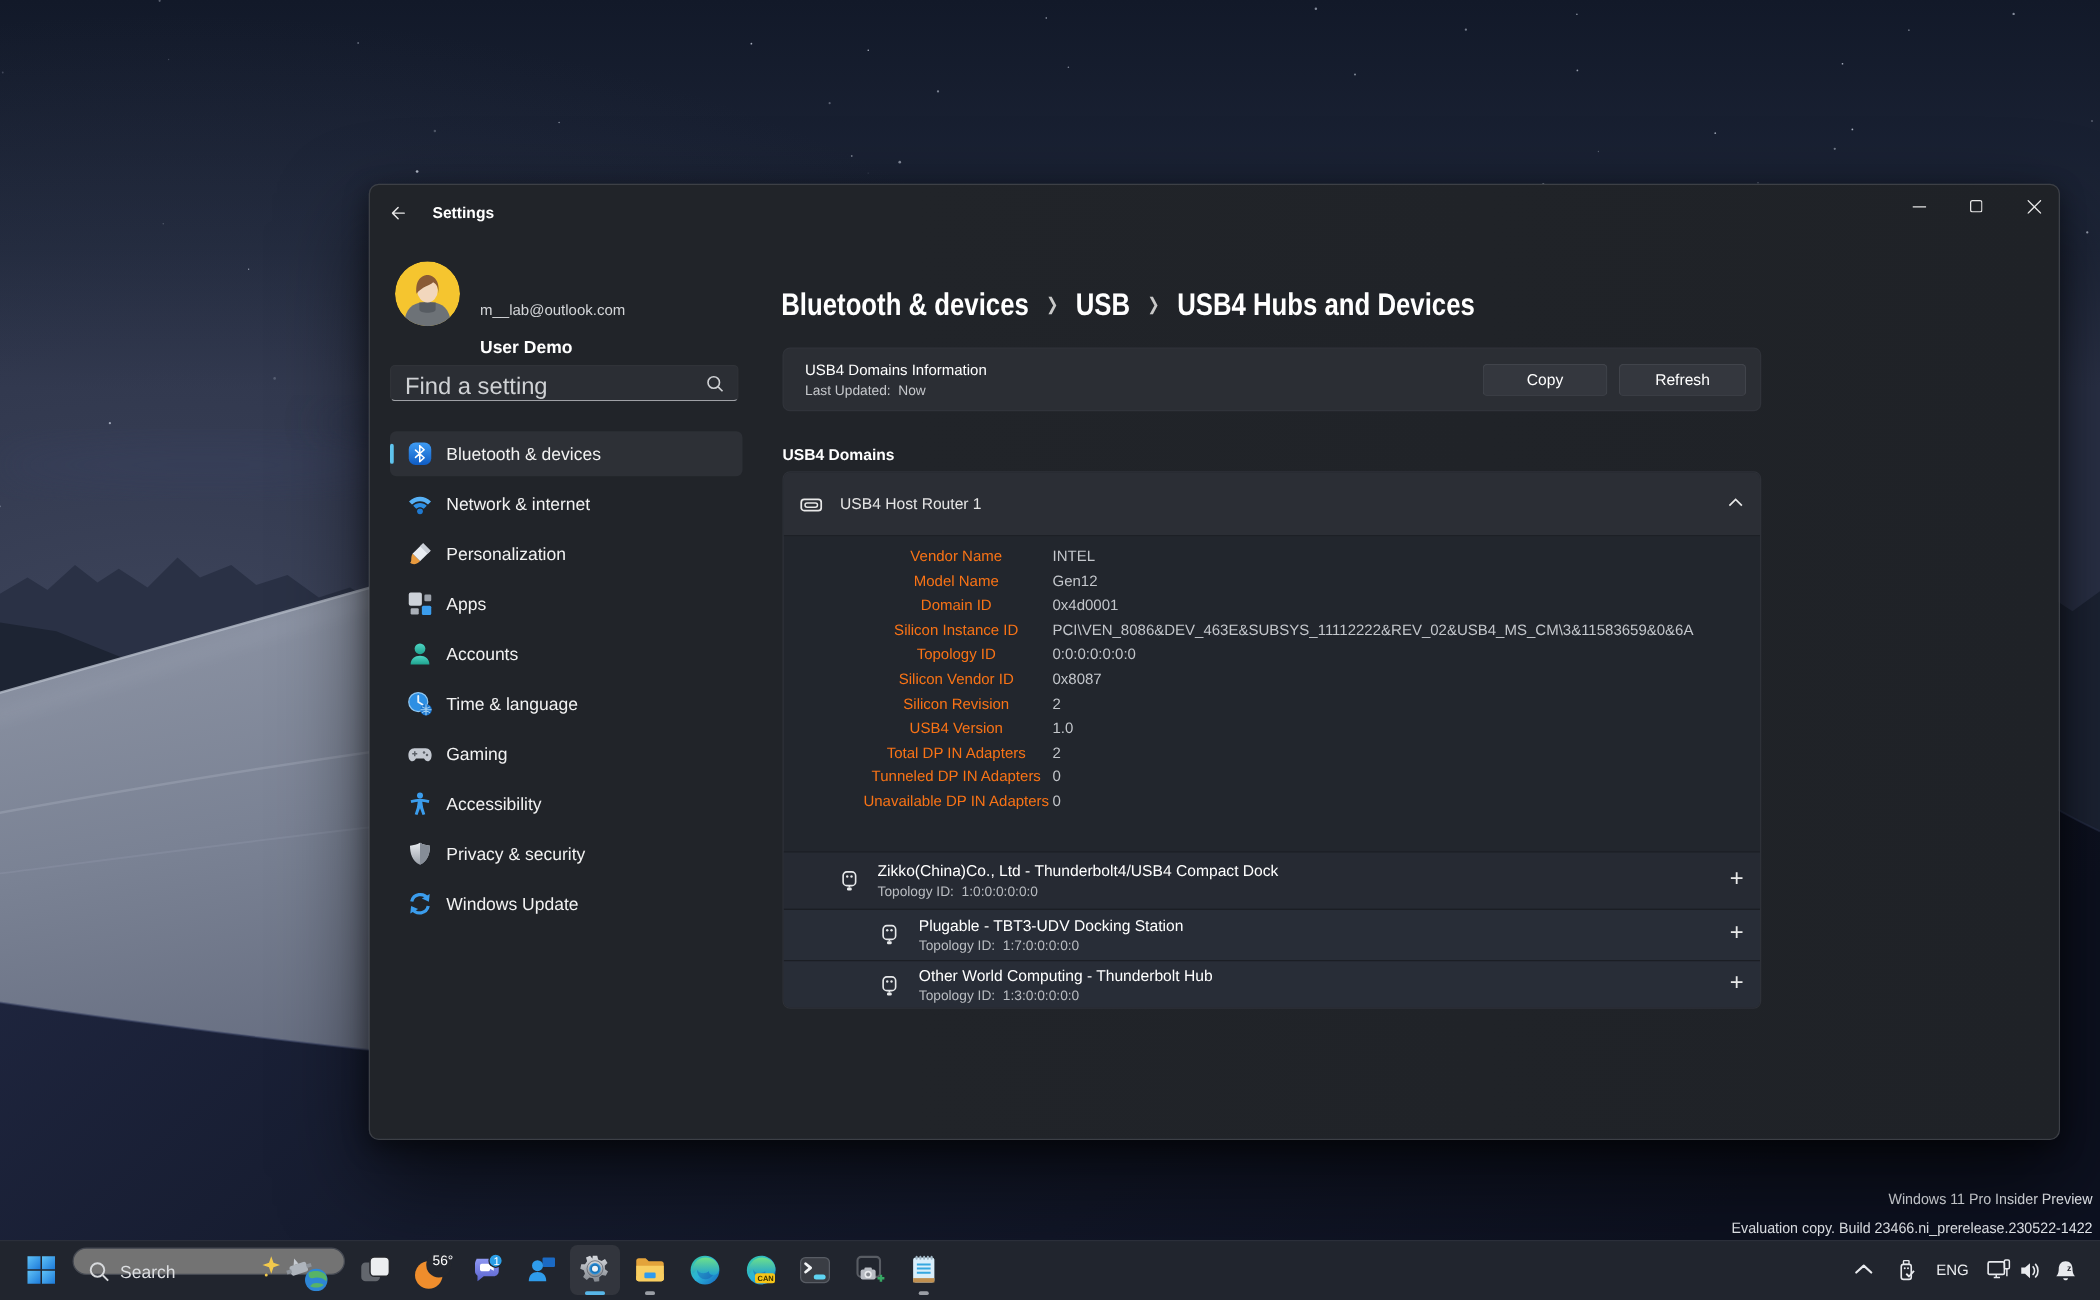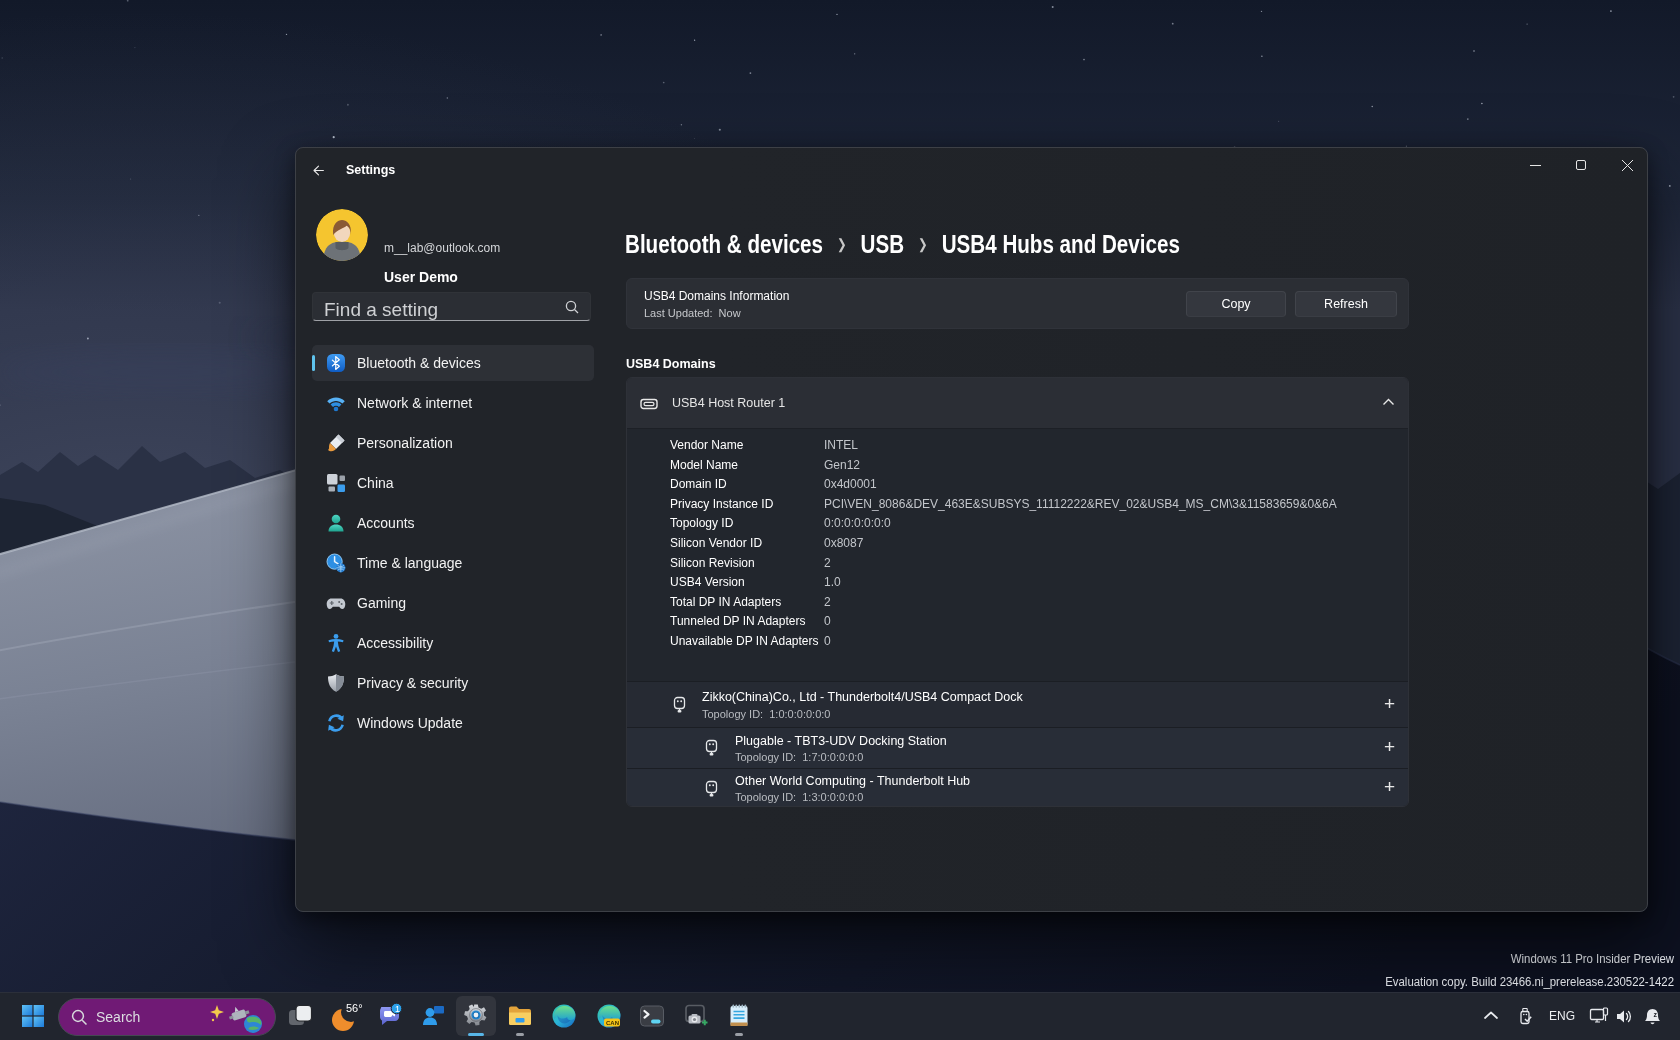--- a/index.html
+++ b/index.html
@@ -51,31 +51,31 @@
     display:flex; align-items:center; justify-content:center; }
   .seclabel { position:absolute; left:10px; top:169px; font-size:12.5px; font-weight:700; color:#fff; }
   .card { position:absolute; left:10px; top:189px; width:783px; height:430px;
     background:#22262d; border-radius:6px; border:1px solid #2e3138; overflow:hidden; }
   .chead { position:absolute; left:0; top:0; width:100%; height:51px; background:#2b2e35;
     border-bottom:1px solid #1d2026; }
   .chead .ttl { position:absolute; left:45px; top:18px; font-size:12.5px; color:#e5e5e5; }
   .chev { position:absolute; right:13px; top:18px; color:#e8e8e8; }
   .details { position:absolute; left:0; top:52px; width:100%; }
   .drow { height:19.6px; display:flex; font-size:12px; }
-  .drow .dl { width:154px; margin-left:43px; color:#ffffff; white-space:nowrap; }
+  .drow .dl { width:154px; margin-left:61px; color:#f97316; white-space:nowrap;text-align:center; }
   .drow .dv { color:#c3c6cb; white-space:nowrap; }
   .devrow { position:absolute; left:0; width:100%; border-top:1px solid #1b1e24; }
   .devrow .ti { font-size:12.5px; color:#fff; position:absolute; }
   .devrow .su { font-size:11px; color:#b9bcc1; position:absolute; }
   .plus { position:absolute; right:13px; color:#e8e8e8; font-size:19px; font-weight:400; }
   
   #taskbar { position:absolute; left:0; top:992px; width:1680px; height:48px;
     background:#21252e; border-top:1px solid #2b2f3a; }
-  .searchpill { position:absolute; left:58px; top:998px; width:218px; height:38px;
-    background:#701a75; border:1px solid #454952; border-radius:19px; }
+  .searchpill { position:absolute; left:58px; top:998px; width:218px; height:22px;
+    background:#737373; border:1px solid #454952; border-radius:19px; }
   .searchpill .stext { position:absolute; left:37px; top:10px; font-size:14px; color:#dcdee1; }
   .traytxt { position:absolute; color:#eceef1; font-size:12px; top:1009px; }
 </style>
 </head>
 <body>
 <div id="desktop">
   <svg id="wall" width="1680" height="1040" viewBox="0 0 1680 1040">
     <defs>
       <linearGradient id="sky" x1="0" y1="0" x2="0" y2="1">
         <stop offset="0" stop-color="#121929"></stop>
@@ -297,21 +297,21 @@
           </div>
           <div class="nitem">
             <div class="nicon">
               <svg width="20" height="20" viewBox="0 0 20 20">
                 <rect x="1" y="1" width="10.5" height="10.5" rx="1.5" fill="#cdd2d9"></rect>
                 <rect x="13.5" y="2.5" width="5.5" height="5.5" rx="1" fill="#9ba1aa"></rect>
                 <rect x="11.5" y="11.5" width="7.5" height="7.5" rx="1.2" fill="#3b9ded"></rect>
                 <rect x="2.5" y="13.5" width="6.5" height="5" rx="1" fill="#aab0b8"></rect>
               </svg>
             </div>
-            <div class="nlabel">China</div>
+            <div class="nlabel">Apps</div>
           </div>
           <div class="nitem">
             <div class="nicon">
               <svg width="20" height="20" viewBox="0 0 20 20">
                 <defs>
                   <linearGradient id="gac" x1="0" y1="0" x2="0" y2="1">
                     <stop offset="0" stop-color="#4fd6c4"></stop>
                     <stop offset="1" stop-color="#1fa38f"></stop>
                   </linearGradient>
                 </defs>
@@ -409,21 +409,21 @@
             </div>
             <div class="drow">
               <div class="dl">Model Name</div>
               <div class="dv">Gen12</div>
             </div>
             <div class="drow">
               <div class="dl">Domain ID</div>
               <div class="dv">0x4d0001</div>
             </div>
             <div class="drow">
-              <div class="dl">Privacy Instance ID</div>
+              <div class="dl">Silicon Instance ID</div>
               <div class="dv">PCI\VEN_8086&amp;DEV_463E&amp;SUBSYS_11112222&amp;REV_02&amp;USB4_MS_CM\3&amp;11583659&amp;0&amp;6A</div>
             </div>
             <div class="drow">
               <div class="dl">Topology ID</div>
               <div class="dv">0:0:0:0:0:0:0</div>
             </div>
             <div class="drow">
               <div class="dl">Silicon Vendor ID</div>
               <div class="dv">0x8087</div>
             </div>

